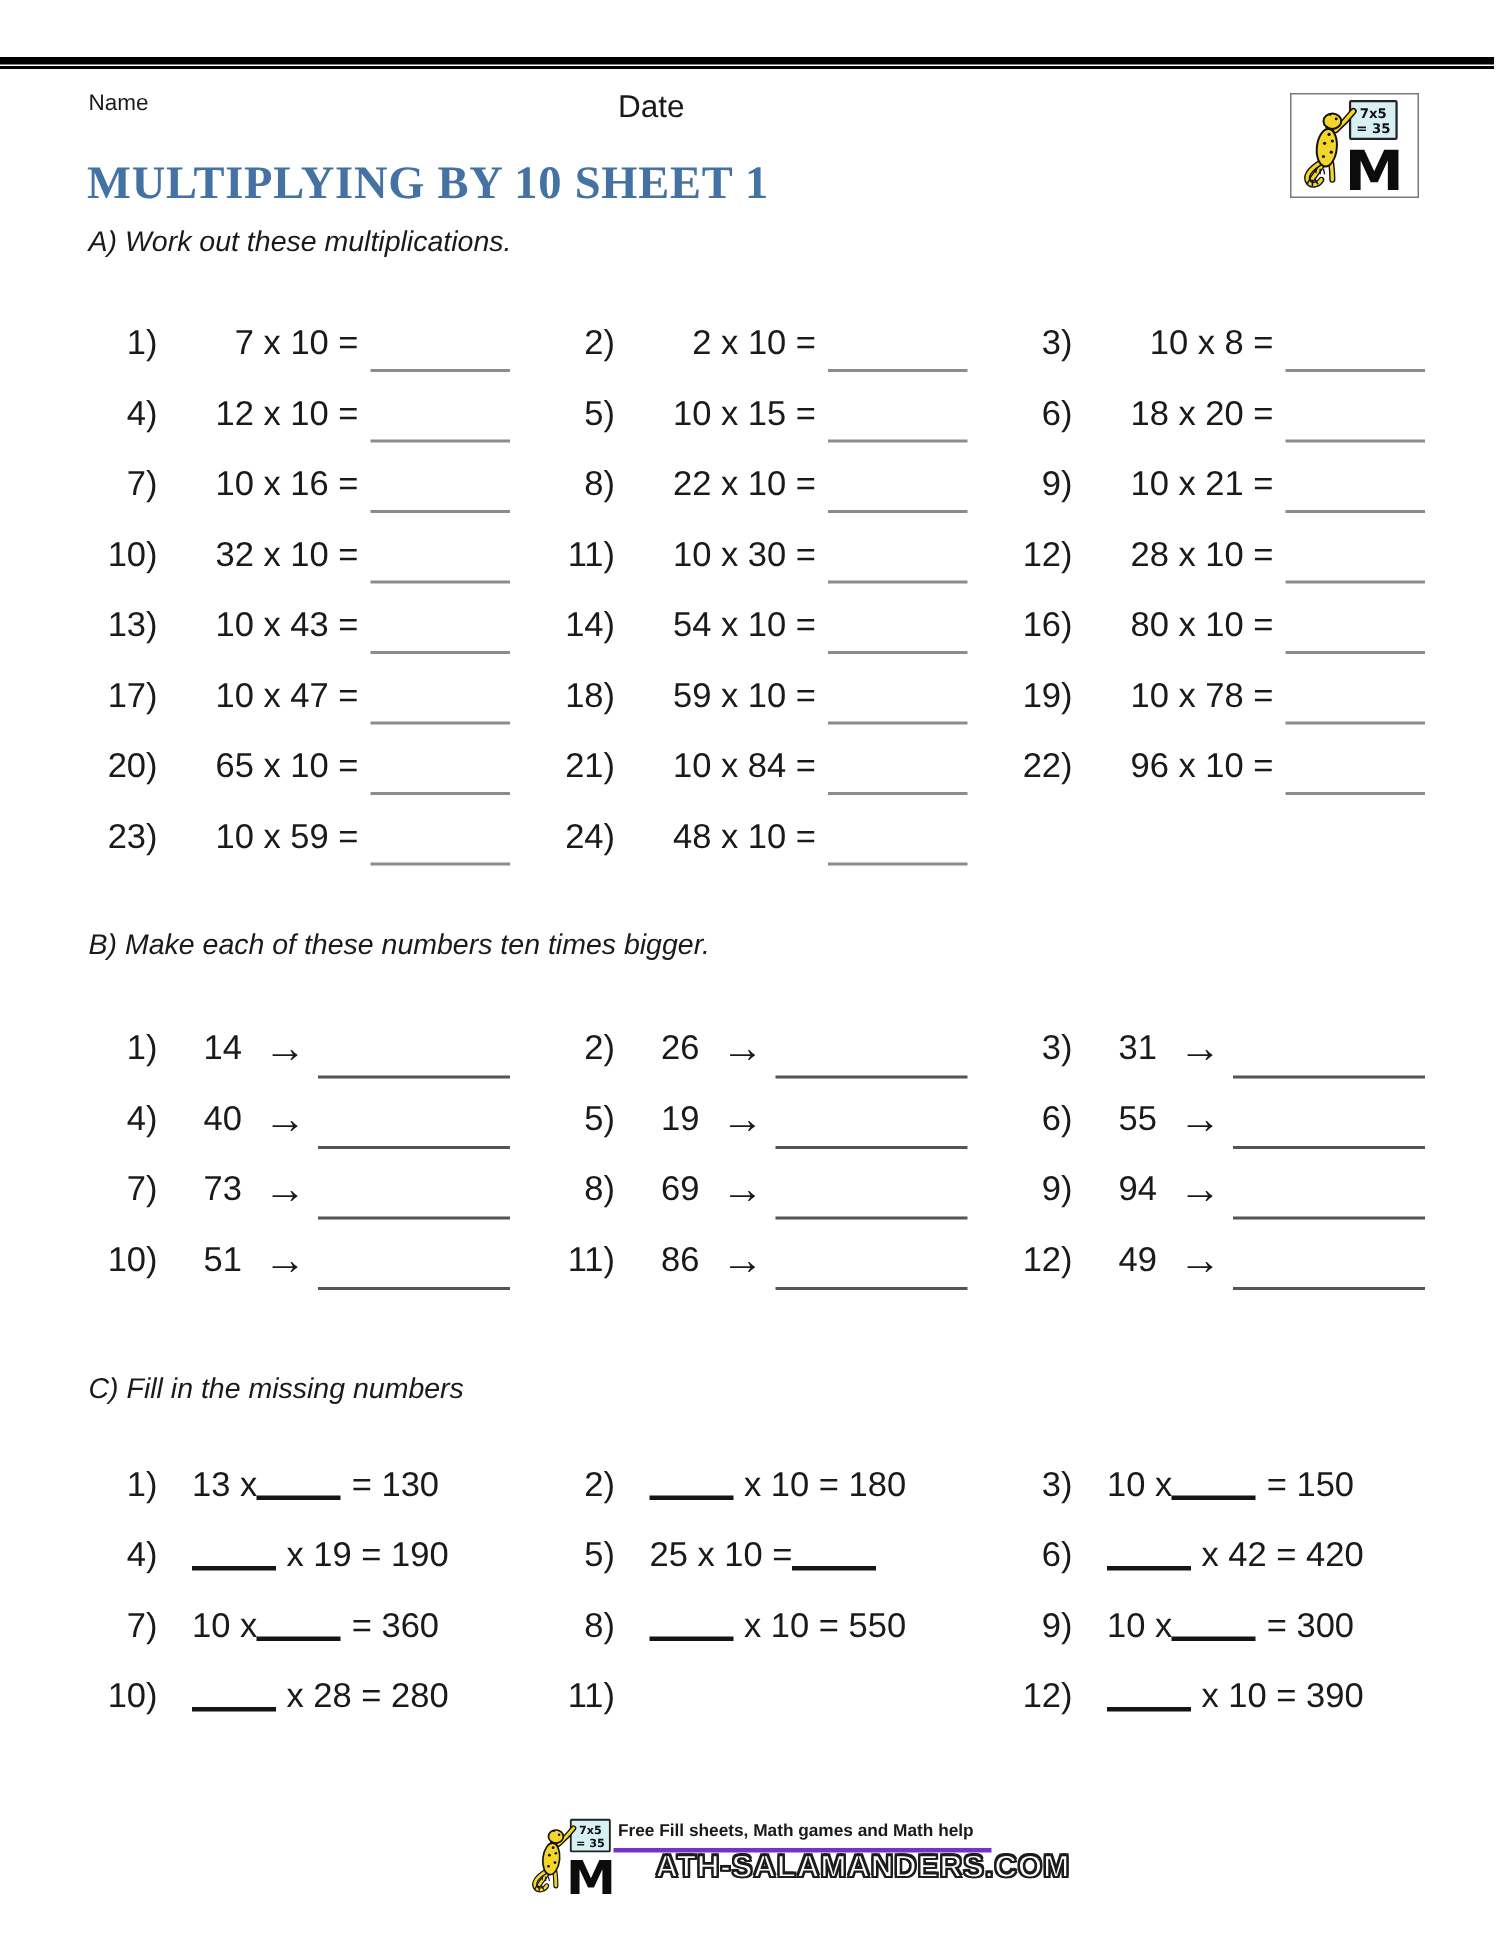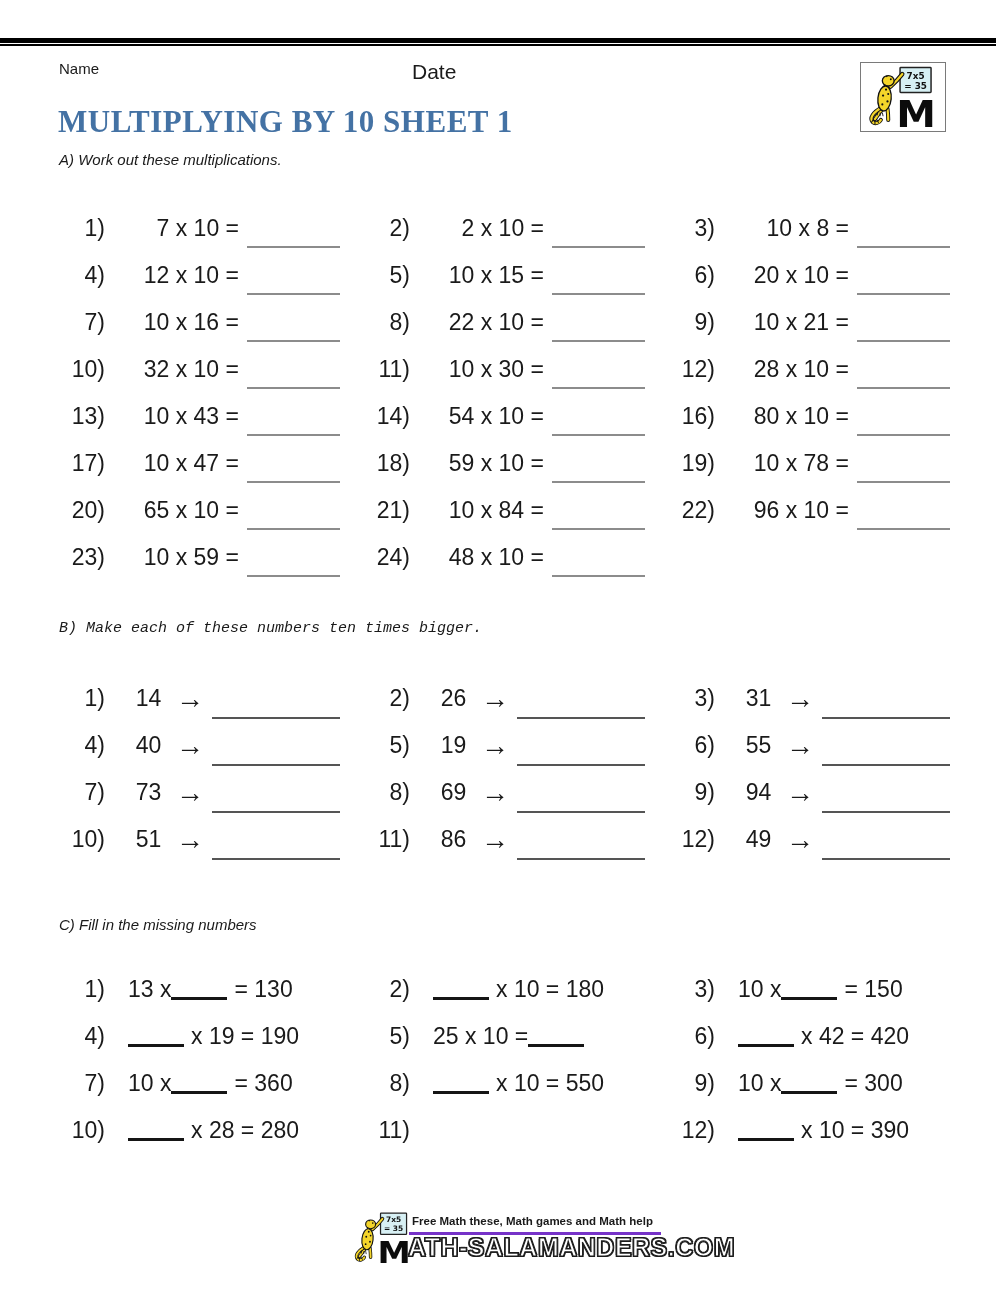--- a/index.html
+++ b/index.html
@@ -12,22 +12,22 @@
   .name-label{position:absolute;left:59px;top:60px;font-size:15px;}
   .date-label{position:absolute;left:412px;top:60px;font-size:21px;}
 
   .logo-box{position:absolute;left:860px;top:62px;width:86px;height:70px;background:#fff;
             border:1px solid #7a7a7a;box-sizing:border-box;display:flex;align-items:center;justify-content:center;}
   .logo-box svg{width:76px;height:62px;display:block;}
 
   .title{position:absolute;left:58px;top:104px;margin:0;font-family:"Liberation Serif",serif;
          font-size:31px;font-weight:700;color:#4472a4;letter-spacing:.5px;white-space:nowrap;}
 
-  .sec-heading{position:absolute;left:59px;font-style:italic;font-size:15px;white-space:nowrap;}
-  #head-a{top:151px;} #head-b{top:620px;font-family:Liberation Mono, monospace;} #head-c{top:916px;}
+  .sec-heading{position:absolute;left:59px;font-style:italic;font-size:19px;white-space:nowrap;}
+  #head-a{top:151px;} #head-b{top:620px;} #head-c{top:916px;}
 
   .grid{position:absolute;left:60px;width:890px;display:grid;
         grid-template-columns:280px 280px 280px;column-gap:25px;grid-auto-rows:47px;}
   #grid-a{top:205px;} #grid-b{top:675px;} #grid-c{top:966px;}
 
   .cell{position:relative;height:47px;font-size:23px;line-height:47px;white-space:nowrap;display:flex;}
   .pnum{width:45px;text-align:right;flex:none;}
 
   .cell-a .pexpr{width:112px;text-align:right;margin-left:22px;flex:none;}
   .ansline{flex:1;margin-left:8px;position:relative;}
@@ -39,24 +39,24 @@
   .cell-b .ansline{margin-left:8px;}
 
   .ctext{margin-left:23px;}
   .cblank{display:inline-block;width:56px;height:1em;border-bottom:3px solid #151515;
           transform:translateY(3px);margin:0 7px;}
   .cblank:first-child{margin-left:0;}
 
   .f-logo{position:absolute;left:352px;top:1211px;width:62px;height:54px;}
   .f-tagline{position:absolute;left:412px;top:1215px;font-size:11.5px;font-weight:bold;white-space:nowrap;}
   .f-rule{position:absolute;left:409px;top:1232px;width:252px;height:3px;background:#7632c8;}
-  .f-site{position:absolute;left:408px;top:1233px;font-size:25px;font-weight:bold;color:#fff;
+  .f-site{position:absolute;left:408px;top:1233px;font-size:21px;font-weight:bold;color:#fff;
           letter-spacing:.5px;white-space:nowrap;
           -webkit-text-stroke:1.2px #1c1c1c;
-          text-shadow:-1px -1px 0 #1c1c1c,1px -1px 0 #1c1c1c,-1px 1px 0 #1c1c1c,1px 1px 0 #1c1c1c;}
+          text-shadow:-1px -1px 0 #1c1c1c,1px -1px 0 #1c1c1c,-1px 1px 0 #1c1c1c,1px 1px 0 #1c1c1c;padding-left:29px;}
 </style>
 </head>
 <body>
 
 <svg width="0" height="0" style="position:absolute">
   <defs>
     <symbol id="sala" viewBox="0 0 100 84">
       <rect x="46" y="2" width="42" height="34" rx="1" fill="#d7f0f4" stroke="#222" stroke-width="2"></rect>
       <text x="67" y="17" text-anchor="middle" font-family="DejaVu Sans, sans-serif" font-size="12" font-weight="bold" fill="#111">7x5</text>
       <text x="67" y="31" text-anchor="middle" font-family="DejaVu Sans, sans-serif" font-size="12" font-weight="bold" fill="#111">= 35</text>
@@ -122,21 +122,21 @@
         <span class="pexpr">12 x 10 =</span>
         <span class="ansline"></span>
       </div>
       <div class="cell cell-a">
         <span class="pnum">5)</span>
         <span class="pexpr">10 x 15 =</span>
         <span class="ansline"></span>
       </div>
       <div class="cell cell-a">
         <span class="pnum">6)</span>
-        <span class="pexpr">20 x 10 =</span>
+        <span class="pexpr">18 x 20 =</span>
         <span class="ansline"></span>
       </div>
       <div class="cell cell-a">
         <span class="pnum">7)</span>
         <span class="pexpr">10 x 16 =</span>
         <span class="ansline"></span>
       </div>
       <div class="cell cell-a">
         <span class="pnum">8)</span>
         <span class="pexpr">22 x 10 =</span>
@@ -342,17 +342,17 @@
       </div>
       <div class="cell cell-c">
         <span class="pnum">12)</span>
         <span class="ctext"><span class="cblank"></span>x 10 = 390</span>
       </div>
     </div>
 
   <svg class="f-logo" viewBox="0 0 100 84">
       <use href="#sala"></use>
     </svg>
-  <div class="f-tagline">Free Math these, Math games and Math help</div>
+  <div class="f-tagline">Free Fill sheets, Math games and Math help</div>
   <div class="f-rule"></div>
   <div class="f-site">ATH-SALAMANDERS.COM</div>
 
 </div>
 
 </body></html>

